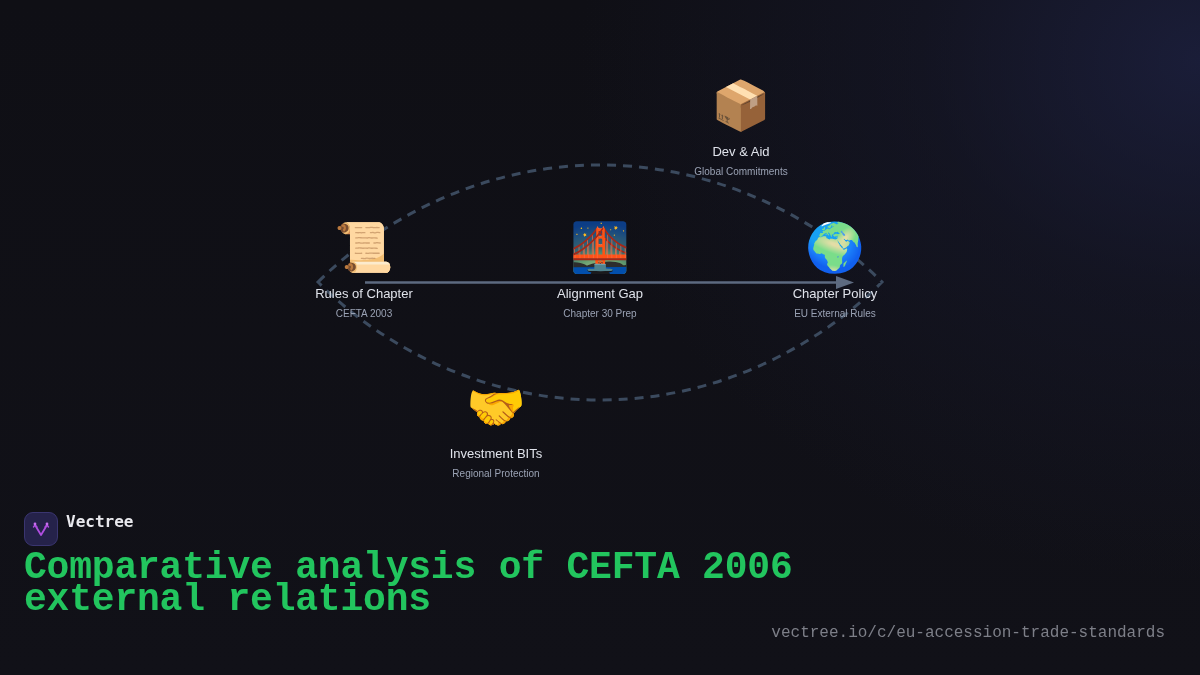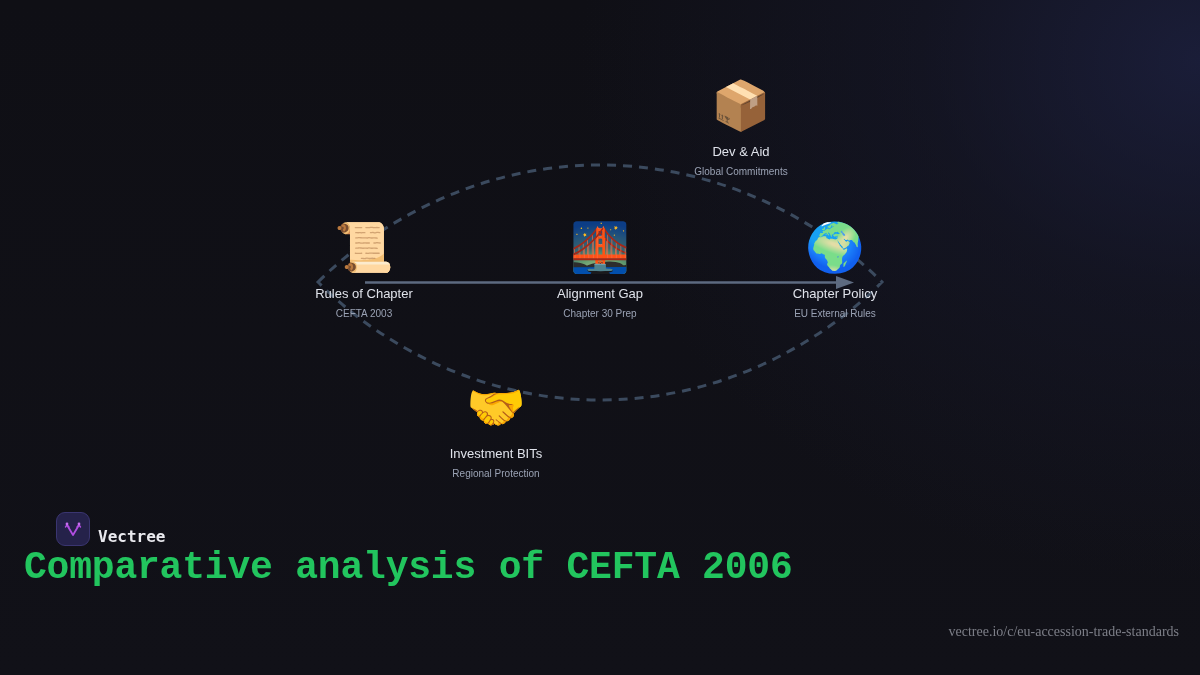--- a/index.html
+++ b/index.html
@@ -39,21 +39,21 @@
     }
     .node .sub {
       display: block;
       margin-top: 5px;
       font-size: 10px;
       color: #9aa2b4;
       line-height: 14px;
     }
     .brand {
       position: absolute; left: 24px; top: 512px;
-      display: flex; align-items: flex-end; gap: 8px; margin-left: 32px;
+      display: flex; align-items: flex-start; gap: 8px;
     }
     .brand-logo {
       width: 34px; height: 34px; border-radius: 9px;
       background: #25224a;
       border: 1px solid #3a3570;
       display: flex; align-items: center; justify-content: center;
     }
     .brand-name {
       font-family: "DejaVu Sans Mono", monospace;
       font-weight: bold;
@@ -64,23 +64,23 @@
       position: absolute; left: 24px; top: 552px;
       width: 800px;
       font-family: "Liberation Mono", monospace;
       font-weight: bold;
       font-size: 38px;
       line-height: 32px;
       color: #22c55e;
       letter-spacing: -0.2px;
     }
     .url {
-      position: absolute; right: 21px; top: 624px;
-      font-family: Liberation Serif, serif;
-      font-size: 14px;
+      position: absolute; right: 35px; top: 624px;
+      font-family: Liberation Mono, monospace;
+      font-size: 16px;
       color: #7d7f88;
     }
   </style>
 </head>
 <body>
 
 <div class="bg"></div>
 
 <div class="diagram">
   <svg width="1200" height="500" viewBox="0 0 1200 500">
@@ -129,15 +129,16 @@
       <path d="M5 7 L3.5 9 M5 7 L7 9 M17 7 L15 9 M17 7 L18.5 9" fill="none" stroke="#b04ee0" stroke-width="1.4" stroke-linecap="round"></path>
       <circle cx="5" cy="6" r="1.4" fill="#c86ef0"></circle>
       <circle cx="17" cy="6" r="1.4" fill="#c86ef0"></circle>
     </svg>
   </div>
   <span class="brand-name">Vectree</span>
 </div>
 
 <div class="title">
   <div>Comparative analysis of CEFTA 2006</div>
+  <div>external relations</div>
 </div>
 
 <div class="url">vectree.io/c/eu-accession-trade-standards</div>
 
 </body></html>

